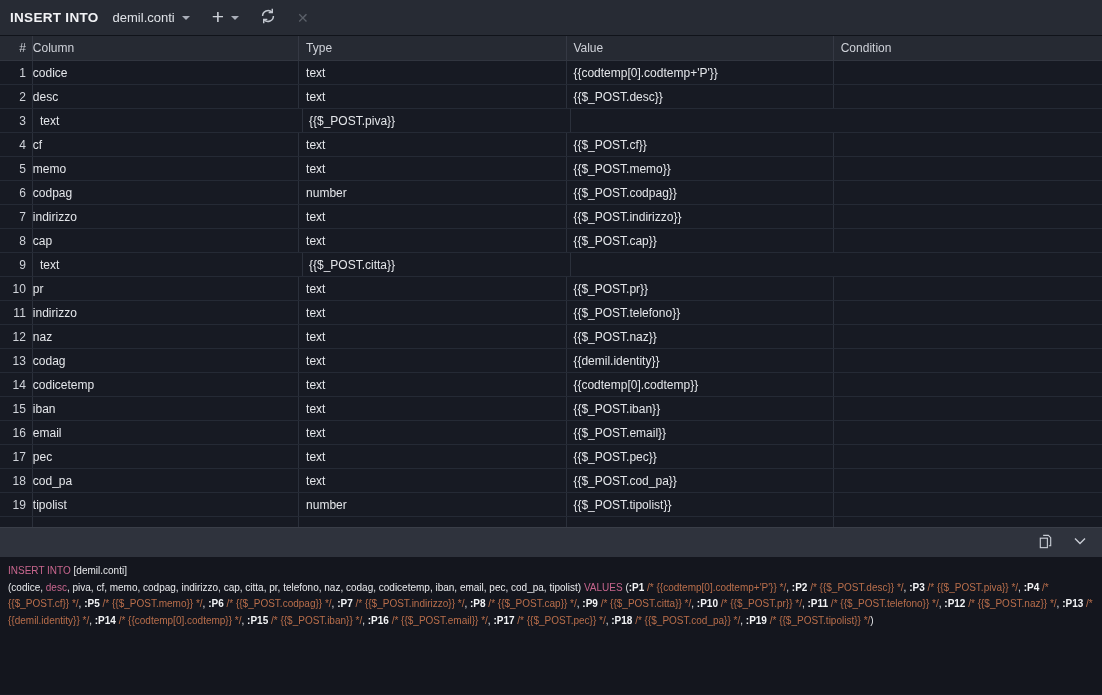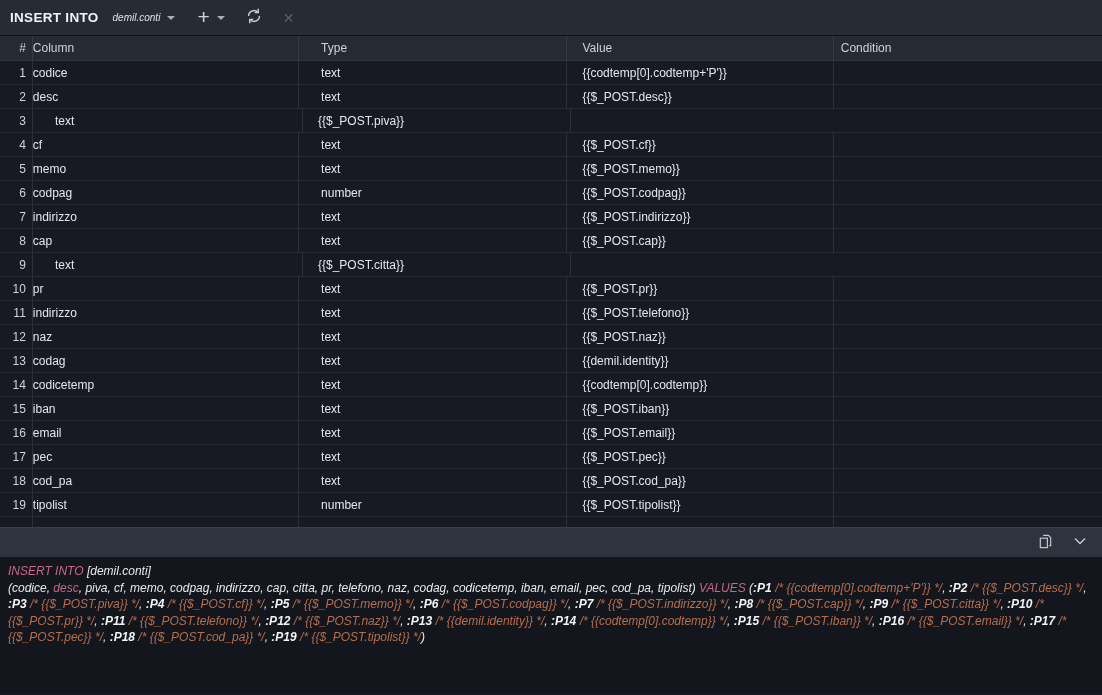--- a/index.html
+++ b/index.html
@@ -8,46 +8,46 @@
     background:#171a23;color:#e4e6ea;
     font-family:"Liberation Sans","DejaVu Sans",sans-serif;
     font-size:12px;
   }
   
   .toolbar{
     height:36px;background:#272b34;display:flex;align-items:center;
     padding:0 10px;border-bottom:1px solid #10131a;box-sizing:border-box;
   }
   .toolbar-title{font-weight:bold;font-size:13.5px;color:#f2f3f6;letter-spacing:.3px;}
-  .table-select{display:flex;align-items:center;gap:7px;margin-left:14px;cursor:pointer;color:#dfe2e7;font-size:10px;font-style:italic;}
+  .table-select{display:flex;align-items:center;gap:7px;margin-left:14px;cursor:pointer;color:#dfe2e7;font-size:13px;}
   .caret{width:0;height:0;border-left:4px solid transparent;border-right:4px solid transparent;border-top:4px solid #a9aeb8;display:inline-block;}
   .plus-group{display:flex;align-items:center;gap:7px;margin-left:22px;cursor:pointer;}
   .plus-glyph{font-size:21px;font-weight:300;color:#ced2d9;line-height:1;margin-top:-2px;}
   .icon-btn{margin-left:20px;display:flex;align-items:center;cursor:pointer;}
   .close-glyph{font-size:14px;color:#5b6069;}
   
   .grid-header{display:flex;height:25px;background:#262a33;align-items:center;color:#ced1d8;box-sizing:border-box;border-bottom:1px solid #31353f;}
   .hcell{height:100%;display:flex;align-items:center;box-sizing:border-box;}
   .hcell + .hcell{border-left:1px solid #353944;}
   .row{display:flex;height:24px;align-items:center;border-bottom:1px solid #252a35;box-sizing:border-box;}
   .cell{height:100%;display:flex;align-items:center;box-sizing:border-box;overflow:hidden;white-space:nowrap;}
   .cell + .cell{border-left:1px solid #2b303b;}
   .c-num{width:32px;justify-content:flex-end;padding-right:6px;color:#d0d3da;}
   .c-col{width:268px;}
-  .c-type{width:270px;padding-left:22px;}
-  .c-val{width:268px;padding-left:15px;}
+  .c-type{width:270px;padding-left:7px;}
+  .c-val{width:268px;padding-left:6px;}
   .c-cond{width:271px;padding-left:7px;}
   .row.partial{height:10px;border-bottom:none;}
   
   .bottom-band{height:30px;background:#2f333d;display:flex;align-items:center;justify-content:flex-end;gap:18px;padding-right:14px;box-sizing:border-box;border-top:1px solid #3a3e48;}
   .band-icon{display:flex;align-items:center;cursor:pointer;}
   .sql-area{
     background:#14161e;height:137px;box-sizing:border-box;
-    padding:6px 8px 0 8px;font-size:12px;line-height:16.5px;
-    color:#e8e9ec;overflow:hidden;font-style:italic;
+    padding:6px 8px 0 8px;font-size:10px;line-height:16.5px;
+    color:#e8e9ec;overflow:hidden;
   }
   .kw{color:#c8668e;}
   .cmt{color:#b96e4b;}
   .param{color:#f2f3f5;font-weight:bold;}
 </style>
 </head>
 <body>
 
 <div class="toolbar">
   <span class="toolbar-title">INSERT INTO</span>

